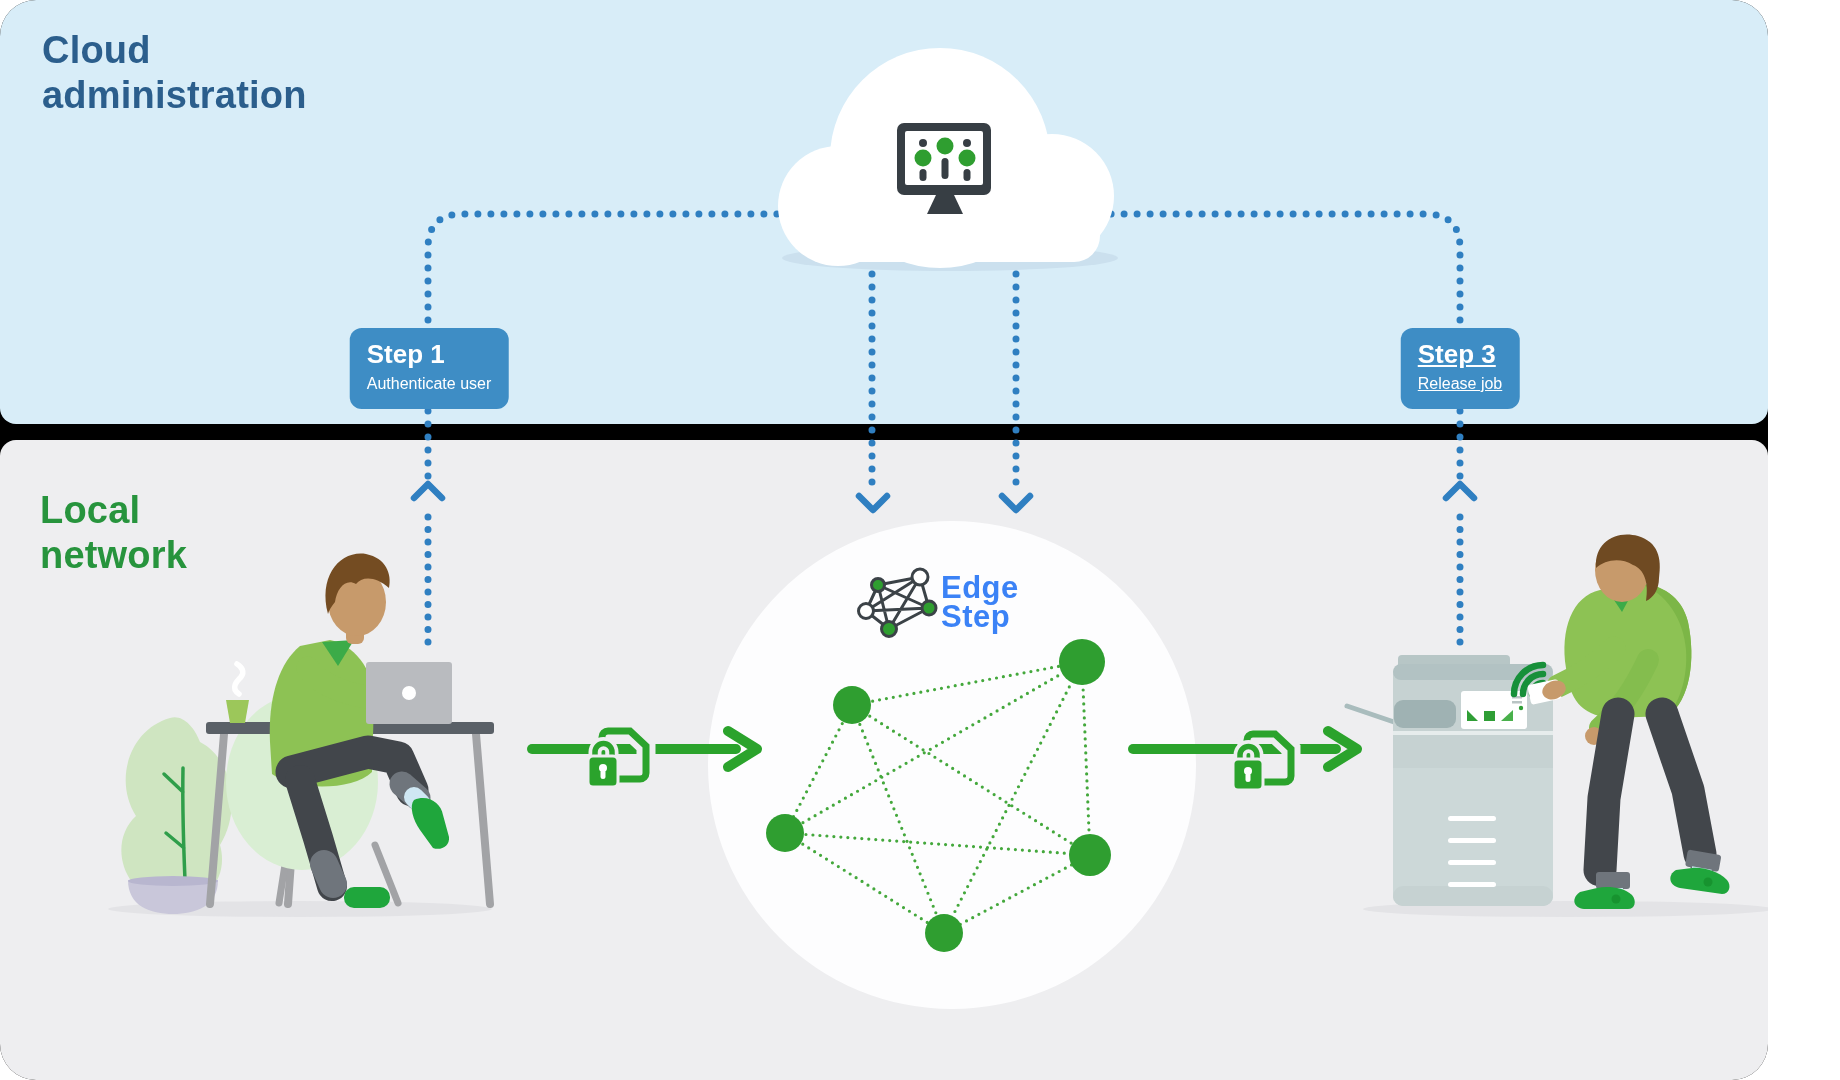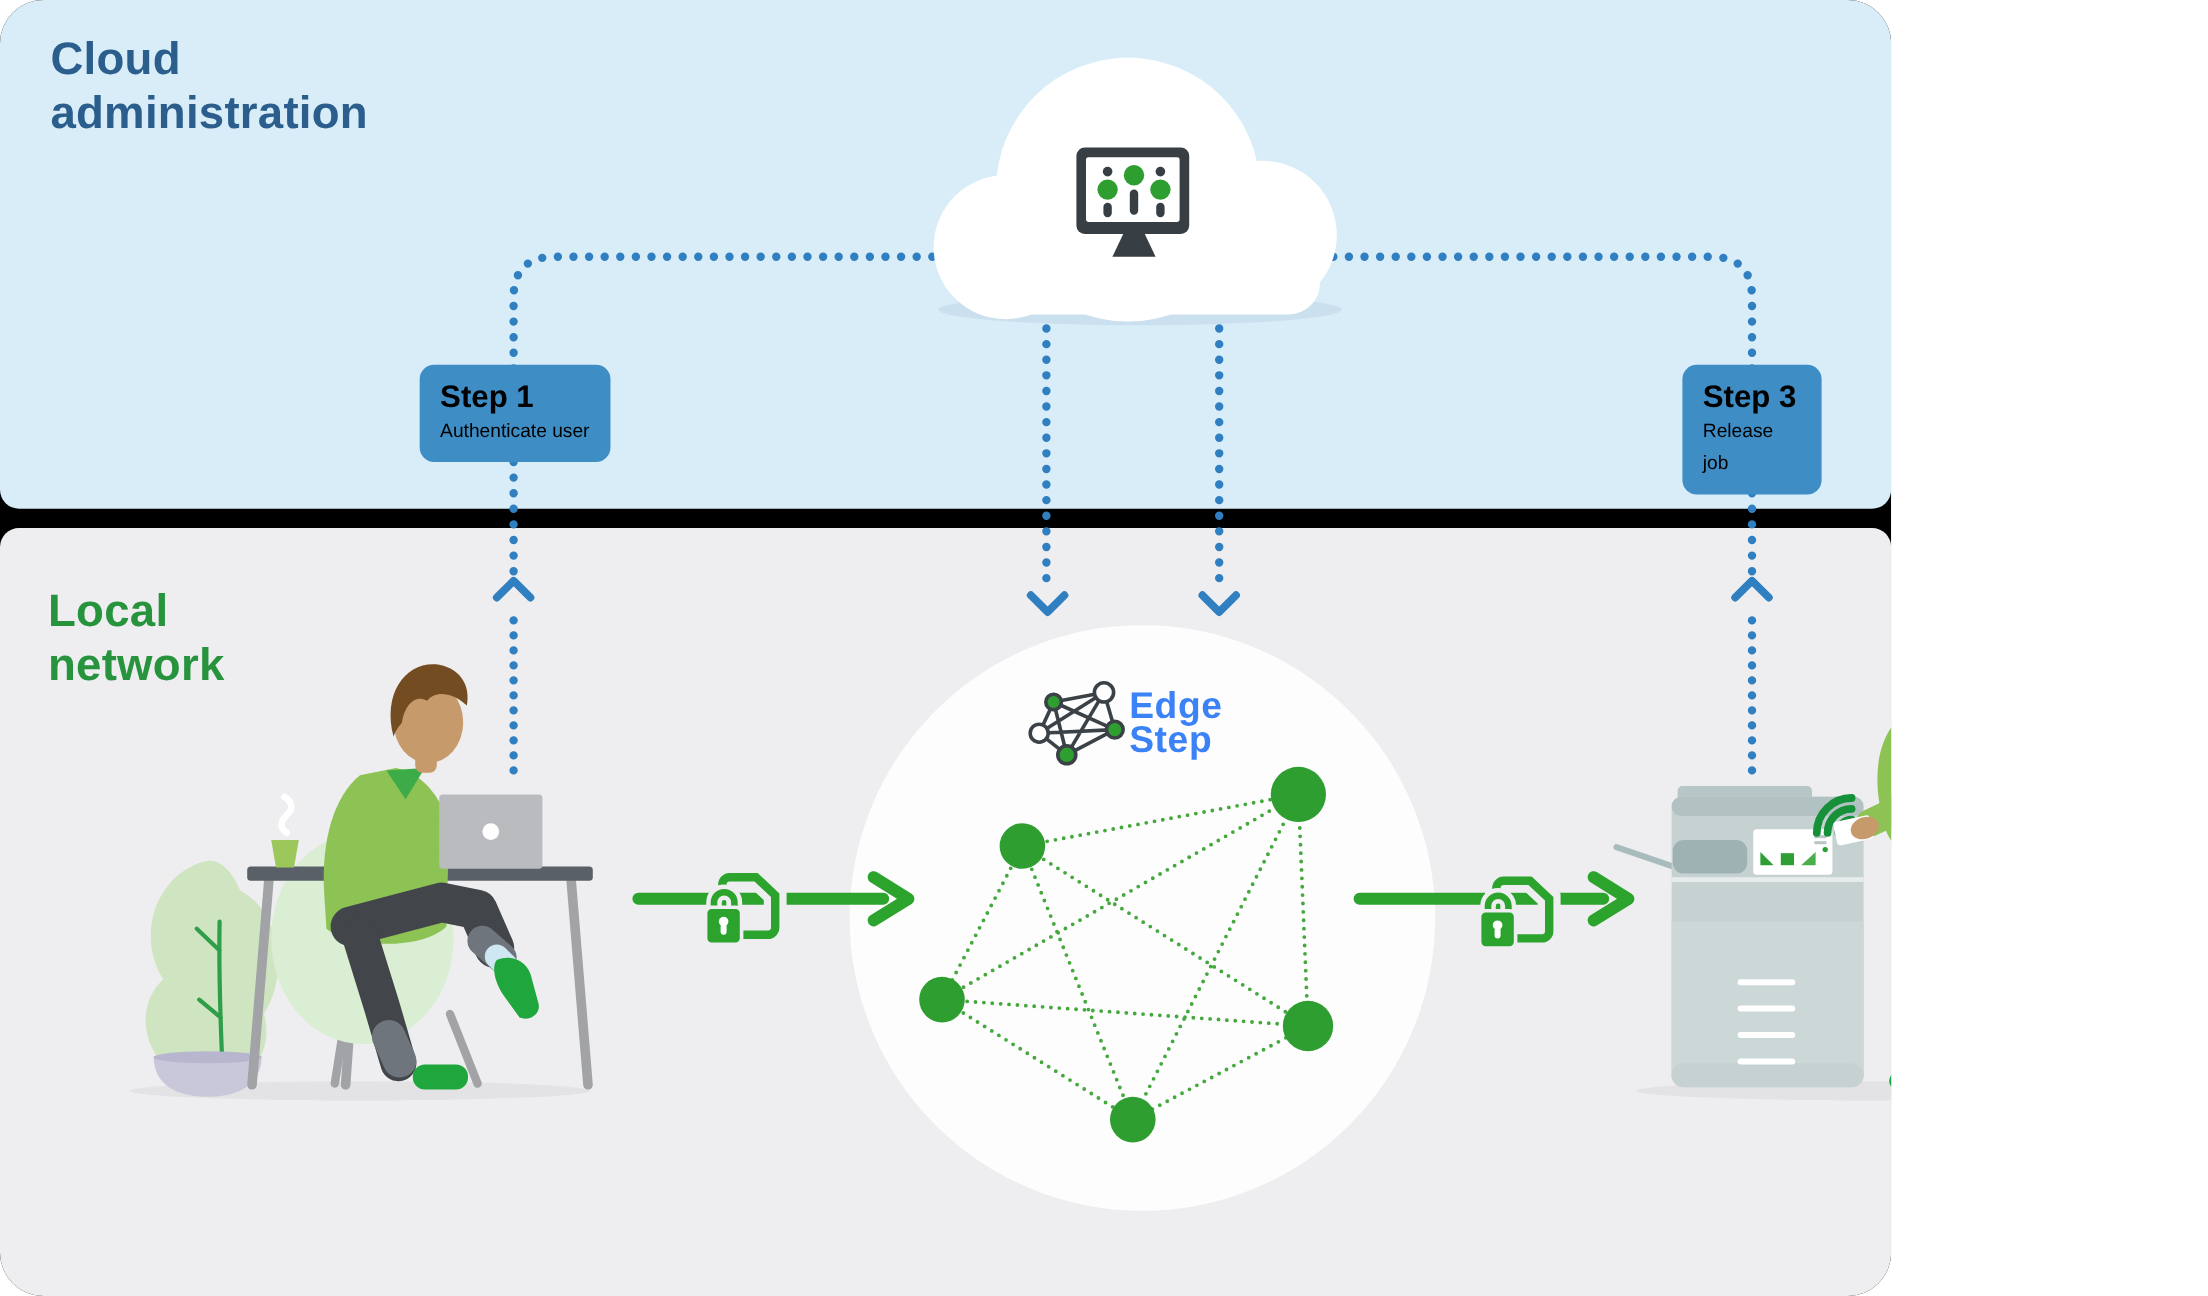--- a/index.html
+++ b/index.html
@@ -1,27 +1,27 @@
 <!DOCTYPE html>
 <html><head>
 <meta charset="utf-8">
 <style>
   html,body{margin:0;padding:0;background:#ffffff;}
-  .canvas{position:relative;width:1576px;height:1080px;font-family:"Liberation Sans","DejaVu Sans",sans-serif;overflow:hidden;}
+  .canvas{position:relative;width:1768px;height:1080px;font-family:"Liberation Sans","DejaVu Sans",sans-serif;overflow:hidden;}
   .backdrop{position:absolute;inset:0;background:#000;border-radius:36px;}
   .sec-cloud{position:absolute;left:0;right:0;top:0;height:424px;background:#d8edf8;border-radius:36px 36px 16px 16px;}
   .sec-local{position:absolute;left:0;right:0;top:440px;height:640px;background:#eeeef0;border-radius:16px 16px 36px 36px;}
   svg.scene{position:absolute;left:0;top:0;pointer-events:none;}
   .title{position:absolute;font-weight:bold;font-size:38px;line-height:45px;white-space:pre-line;letter-spacing:0.2px;}
   .title-cloud{left:42px;top:28px;color:#2b5e8c;}
   .title-local{left:40px;top:488px;color:#27943d;}
-  .badge{position:absolute;transform:translateX(-50%);background:#3e8dc5;color:#000000;border-radius:12px;padding:10px 17px 12px 17px;top:304px;}
+  .badge{position:absolute;transform:translateX(-50%);background:#3e8dc5;color:#ffffff;border-radius:12px;padding:10px 17px 12px 17px;top:328px;}
   .badge .lbl{display:block;font-weight:bold;font-size:26px;line-height:32px;}
   .badge .desc{display:block;font-size:16px;line-height:27px;font-weight:400;}
-  .b1{left:429px;} .b2{left:873px;} .b3{left:1460px;}
+  .b1{left:429px;} .b2{left:873px;} .b3{left:1460px;text-decoration:underline;}
   .meshlogo-text{position:absolute;left:941px;top:573px;color:#3b82f6;font-weight:bold;font-size:31px;line-height:29px;letter-spacing:0.5px;}
 </style>
 </head>
 <body>
 
 <div class="canvas">
   <div class="backdrop"></div>
   <div class="sec-cloud"></div>
   <div class="sec-local"></div>
 

